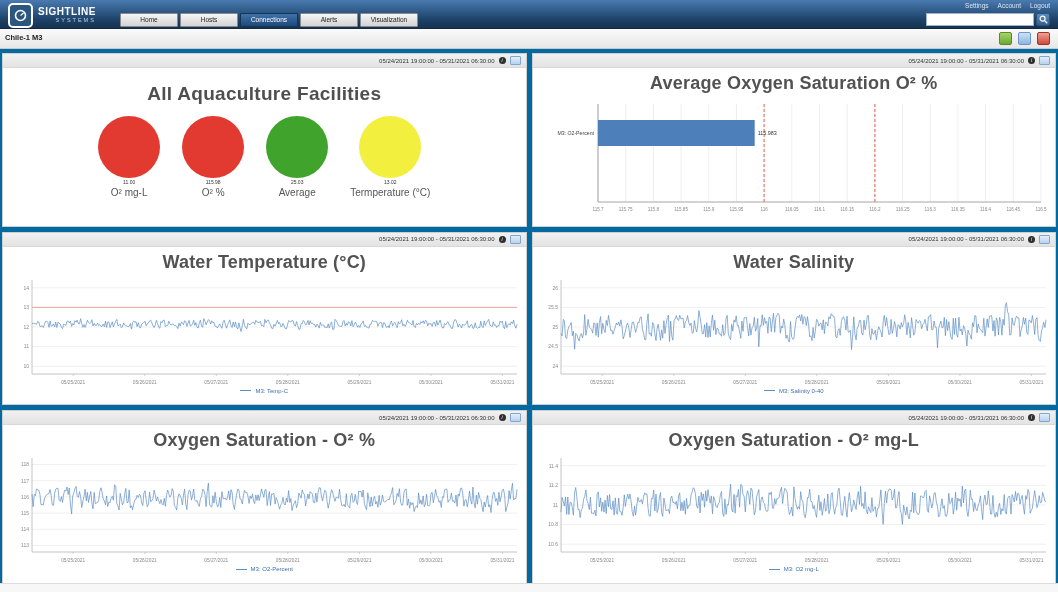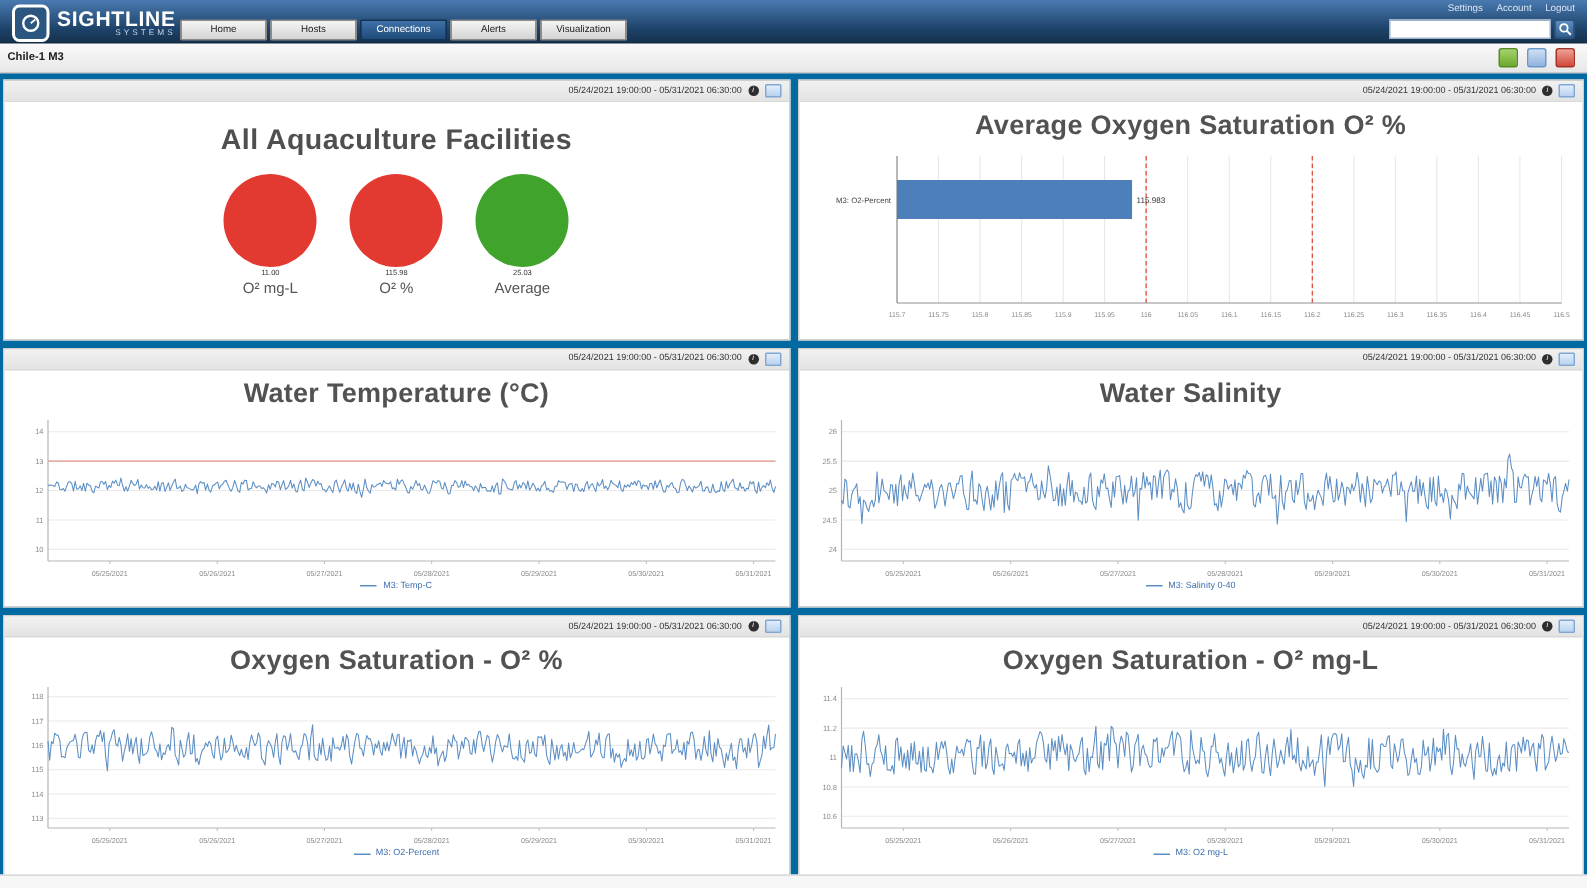--- a/index.html
+++ b/index.html
@@ -9,21 +9,21 @@
     -webkit-font-smoothing:antialiased;
   }
   
   .topbar{position:absolute;top:0;left:0;right:0;height:28px;
     background:linear-gradient(#497ab0,#1d4268 70%,#16324f);
     border-bottom:1px solid #122a42;z-index:5;}
   .logo{position:absolute;left:8px;top:3px;display:flex;gap:5px;align-items:center;}
   .logo-badge{width:21px;height:21px;border:2px solid #fff;border-radius:5px;
     background:#2a567f;display:flex;align-items:center;justify-content:center;}
   .logo-text{line-height:1;}
-  .logo-name{font-size:14px;font-weight:bold;color:#fff;letter-spacing:.5px;}
+  .logo-name{font-size:10px;font-weight:bold;color:#fff;letter-spacing:.5px;}
   .logo-sub{font-size:5.5px;color:#c2d3e8;letter-spacing:2px;text-align:right;margin-top:1px;}
   .nav-tabs{position:absolute;left:120px;top:13px;display:flex;gap:2px;}
   .tab{min-width:42px;padding:2px 7px 3px;font-size:6.5px;text-align:center;cursor:pointer;
     background:linear-gradient(#f5f5f5,#d4d4d4);border:1px solid #8a8a8a;color:#222;
     border-radius:1px;}
   .tab.active{background:linear-gradient(#3f72a8,#1e4a7a);color:#fff;border-color:#133454;}
   .nav-right{position:absolute;right:8px;top:2px;width:150px;}
   .nav-links{display:flex;justify-content:flex-end;gap:9px;}
   .nav-link{font-size:6.5px;color:#d9e5f4;cursor:pointer;}
   .search-row{display:flex;justify-content:flex-end;margin-top:4px;gap:2px;}
@@ -141,20 +141,25 @@
           <div class="indicator">
             <div class="circle" style="background: rgb(226, 58, 48);"></div>
             <div class="ind-value">115.98</div>
             <div class="ind-label">O² %</div>
           </div>
           <div class="indicator">
             <div class="circle" style="background: rgb(63, 163, 44);"></div>
             <div class="ind-value">25.03</div>
             <div class="ind-label">Average</div>
           </div>
+          <div class="indicator">
+            <div class="circle" style="background: rgb(243, 239, 62);"></div>
+            <div class="ind-value">13.02</div>
+            <div class="ind-label">Termperature (°C)</div>
+          </div>
         </div>
     </div>
   </div>
 
   <div class="panel">
     <div class="panel-header">
       <span class="ph-date">05/24/2021 19:00:00 - 05/31/2021 06:30:00</span>
       <span class="ph-icon ph-info"></span>
       <span class="ph-icon ph-export"></span>
     </div>

